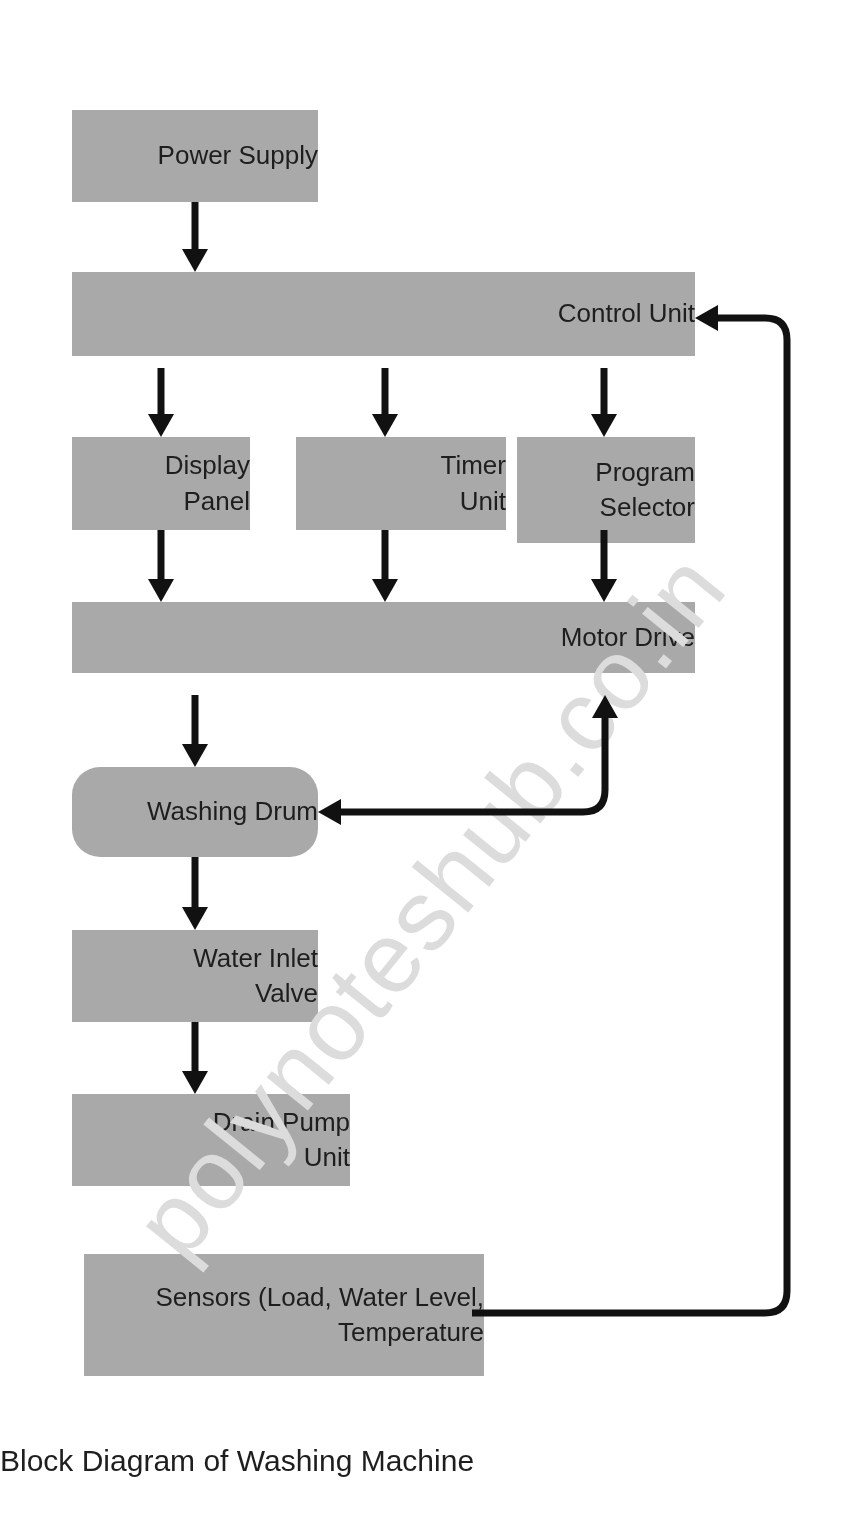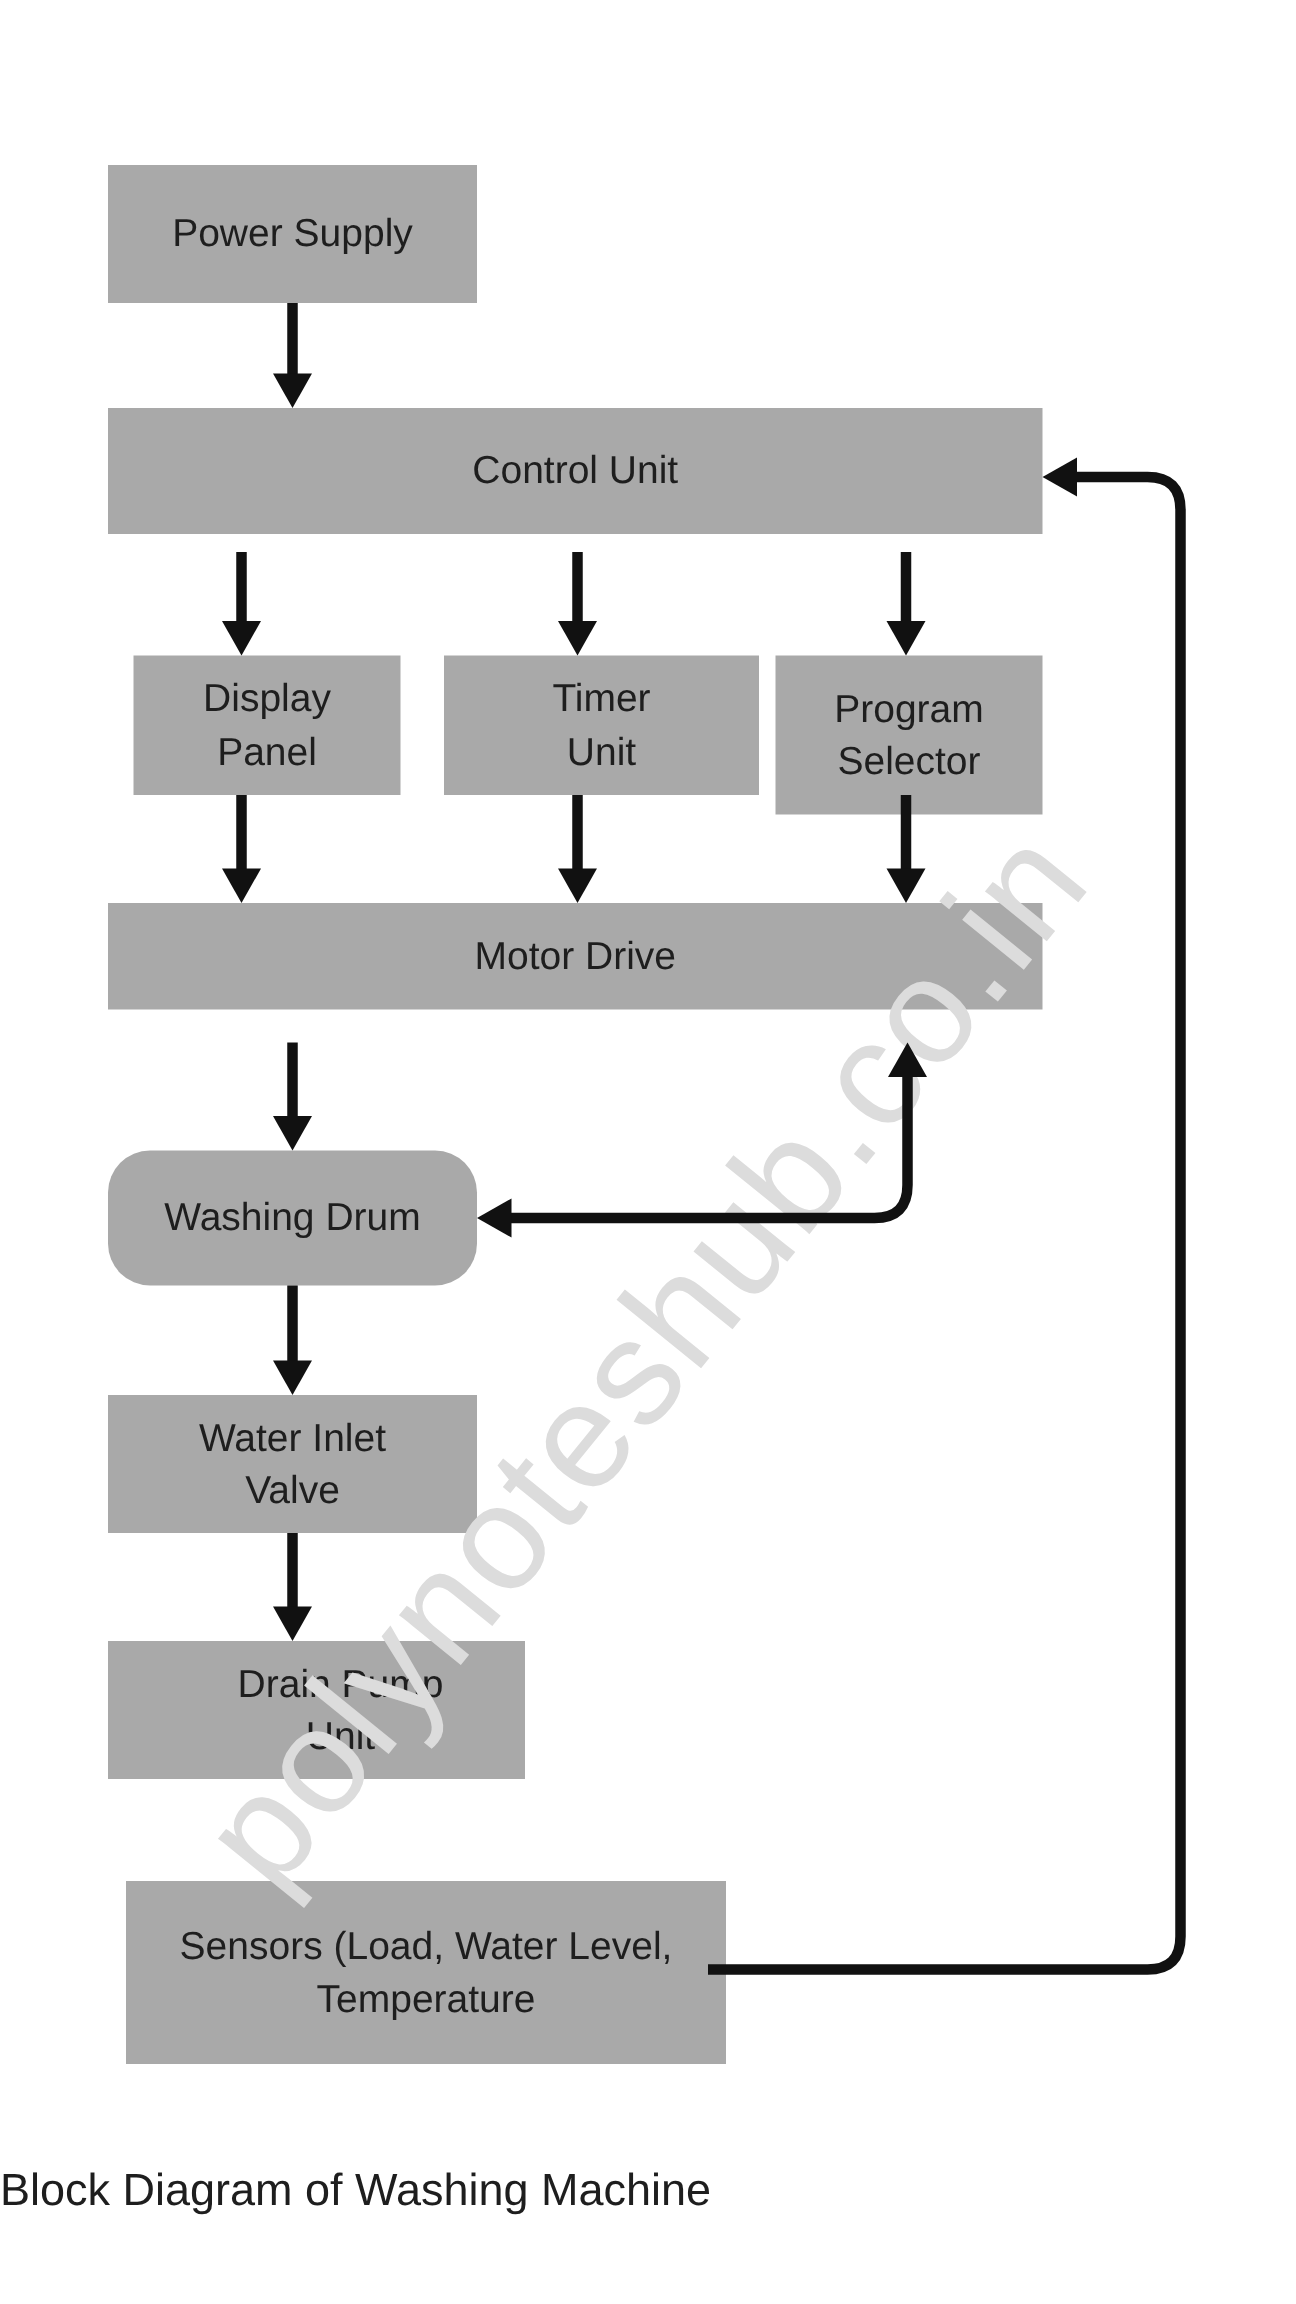--- a/index.html
+++ b/index.html
@@ -17,21 +17,21 @@
     background:var(--background);
     overflow:hidden;
     font-family:"Liberation Sans", sans-serif;
   }
   .block{
     position:absolute;
     background:var(--box-fill);
     color:var(--text);
     display:flex;
     flex-direction:column;
-    align-items:center;
+    align-items:flex-end;
     justify-content:center;
     text-align:center;
     font-size:26px;
     line-height:1.36;
     z-index:1;
   }
   .block span{display:block;}
   .watermark{
     position:absolute;
     left:430px;top:905px;
@@ -70,21 +70,21 @@
   <div class="watermark">polynoteshub.co.in</div>
 
   <div class="block" style="left:72px;top:110px;width:246px;height:92px;">
     <span>Power Supply</span>
   </div>
 
   <div class="block" style="left:72px;top:272px;width:623px;height:84px;">
     <span>Control Unit</span>
   </div>
 
-  <div class="block" style="left:72px;top:437px;width:178px;height:93px;margin-left:17px;">
+  <div class="block" style="left:72px;top:437px;width:178px;height:93px;">
     <span>Display</span>
     <span>Panel</span>
   </div>
 
   <div class="block" style="left:296px;top:437px;width:210px;height:93px;">
     <span>Timer</span>
     <span>Unit</span>
   </div>
 
   <div class="block" style="left:517px;top:437px;width:178px;height:106px;">

